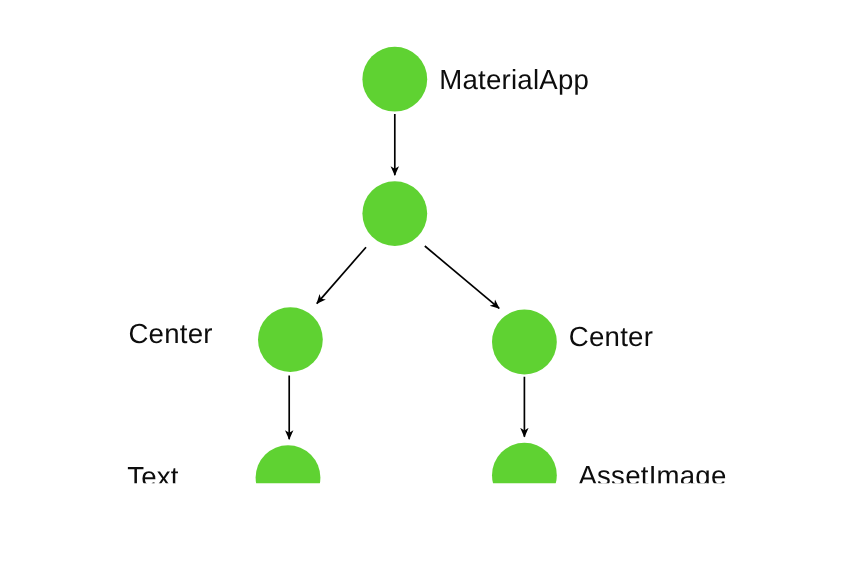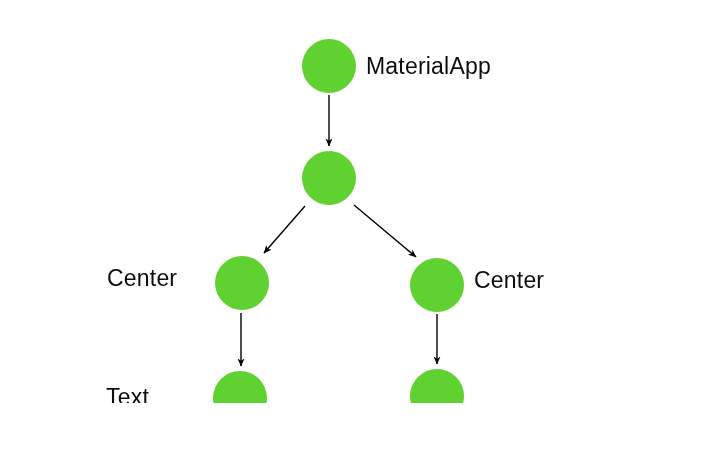--- a/index.html
+++ b/index.html
@@ -60,14 +60,15 @@
 
   <div class="node-label" style="left:366px; top:52px;">MaterialApp</div>
 
 
   <div class="node-label" style="left:107px; top:264px;">Center</div>
 
   <div class="node-label" style="left:474px; top:266px;">Center</div>
 
   <div class="node-label" style="left:106px; top:383px;">Text</div>
 
+  <div class="node-label" style="left:482px; top:382px;">AssetImage</div>
 
 </div>
 
 </body></html>

